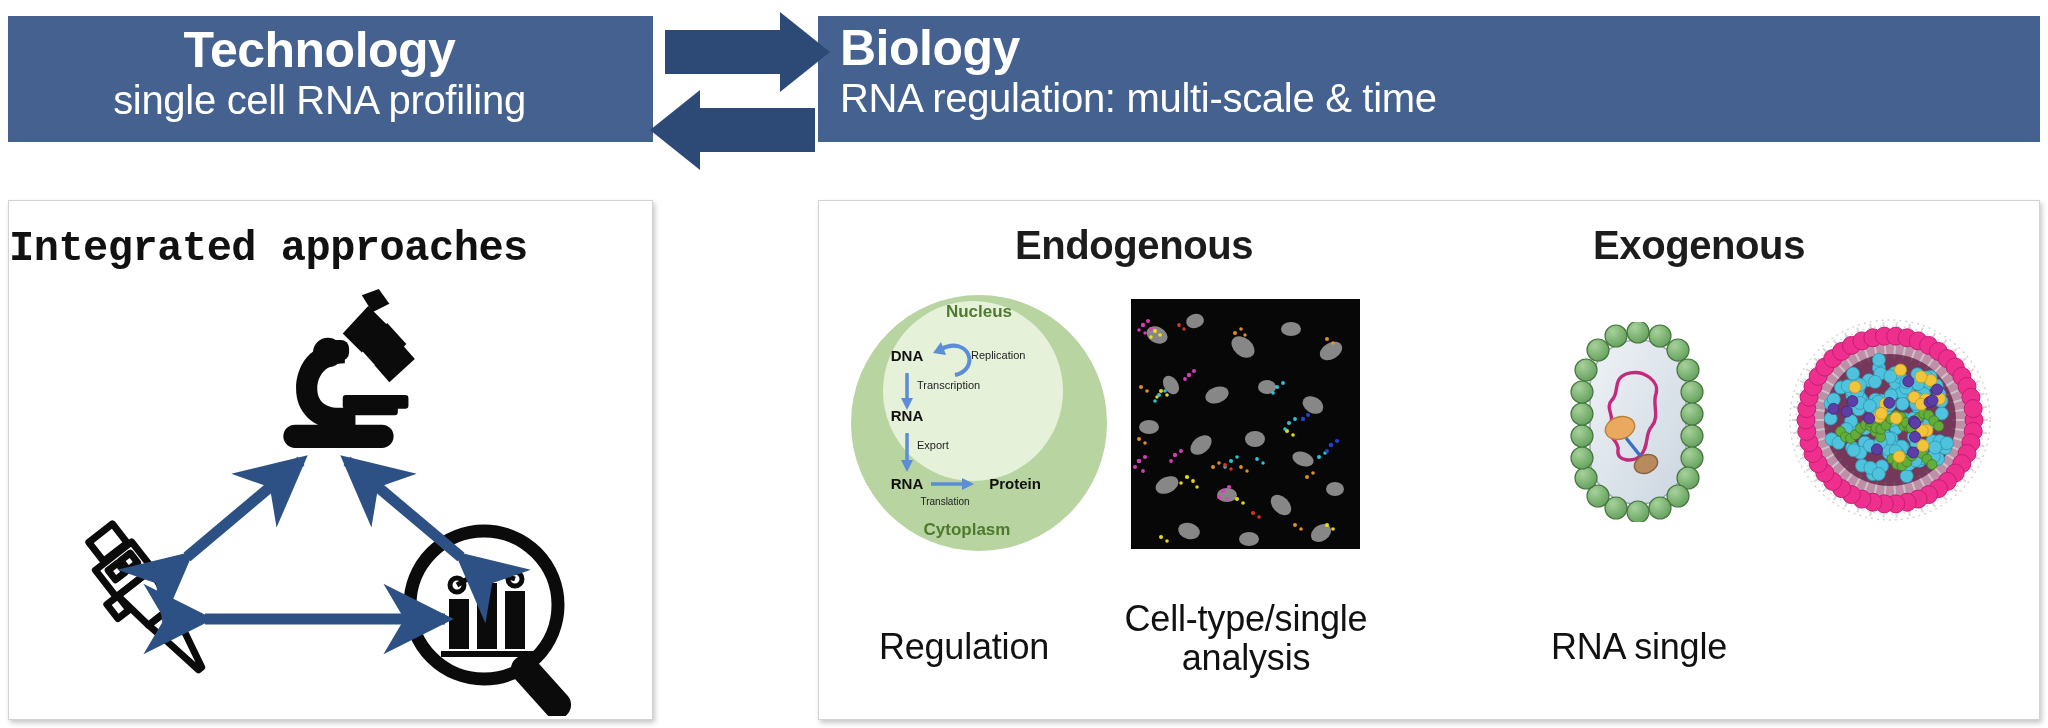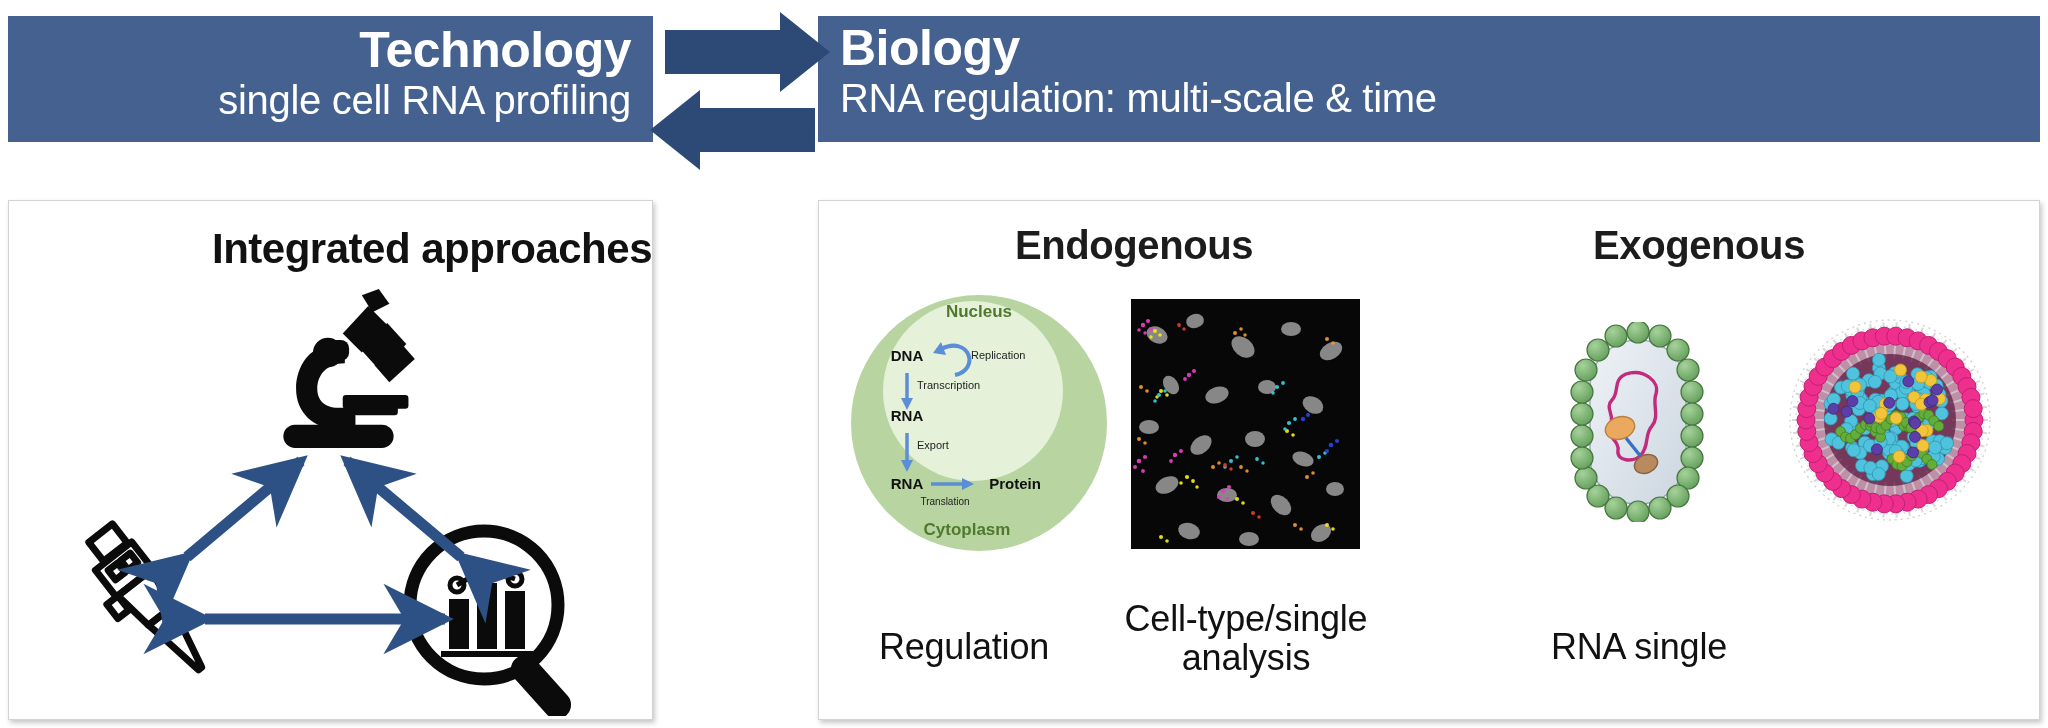--- a/index.html
+++ b/index.html
@@ -25,21 +25,21 @@
     position: absolute;
     background: #44618f;
     box-sizing: border-box;
     color: #ffffff;
   }
   .header-left {
     left: 8px;
     top: 16px;
     width: 645px;
     height: 126px;
-    text-align: right;
+    text-align: center;
     padding: 6px 22px 15px 0;
   }
   .header-right {
     left: 818px;
     top: 16px;
     width: 1222px;
     height: 126px;
     text-align: left;
     padding: 4px 0 12px 22px;
   }
@@ -85,25 +85,26 @@
     left: 818px;
     top: 200px;
     width: 1222px;
     height: 520px;
   }
 
   .card-title {
     position: absolute;
     left: 0;
     right: 0;
-    text-align: right;
+    text-align: left;
     font-size: 42px;
     font-weight: bold;
     color: #111111;
     letter-spacing: -0.5px;
+    font-family: Liberation Mono, monospace;
   }
   .card-left .card-title { top: 24px; }
 
   .col-title {
     position: absolute;
     font-size: 40px;
     font-weight: bold;
     color: #1c1c1c;
     text-align: center;
     letter-spacing: -0.4px;

